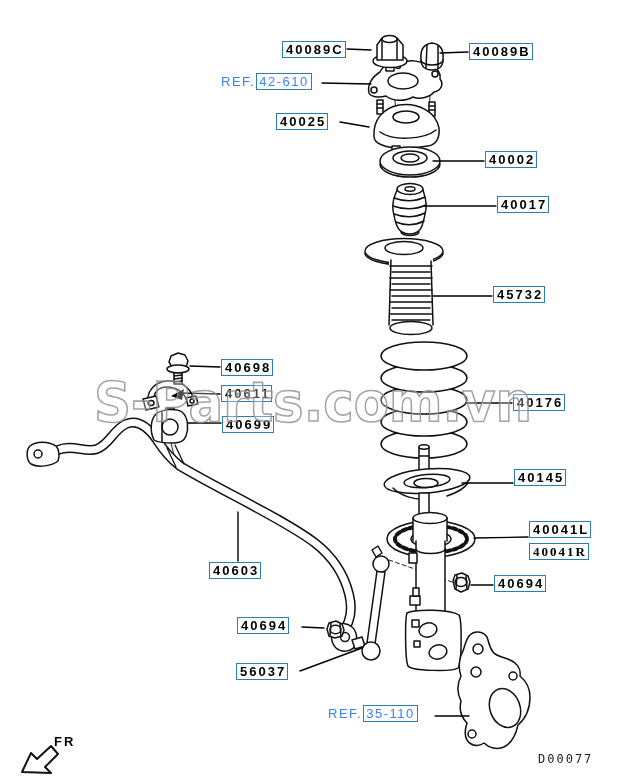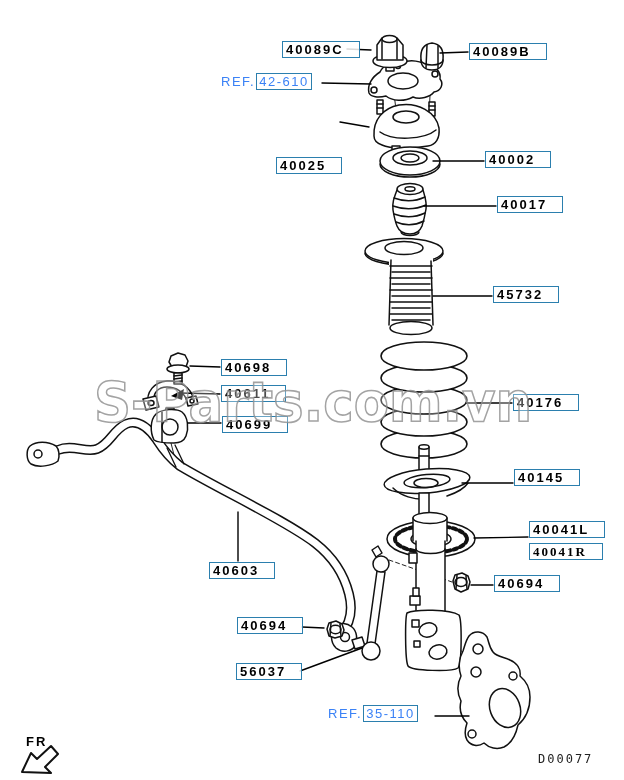--- a/index.html
+++ b/index.html
@@ -3,29 +3,29 @@
 <meta charset="utf-8">
 <style>
   html,body{margin:0;padding:0;background:#fff;}
   .stage{position:relative;width:624px;height:780px;background:#ffffff;overflow:hidden;
          font-family:"Liberation Sans",sans-serif;}
   .artsvg{position:absolute;left:0;top:0;z-index:1;}
   .wmsvg{position:absolute;left:0;top:0;z-index:6;pointer-events:none;}
   .plabel{position:absolute;z-index:4;display:inline-block;
           font:700 13px "Liberation Sans",sans-serif;letter-spacing:2px;color:#000;
           border:1px solid #2b7fae;background:rgba(255,255,255,.85);
-          padding:0 15px 0 3px;height:15px;line-height:15px;white-space:nowrap;}
+          padding:0 1px 0 3px;height:15px;line-height:15px;white-space:nowrap;}
   .reflabel{position:absolute;z-index:4;display:flex;align-items:center;white-space:nowrap;
             font:400 13px "Liberation Sans",sans-serif;letter-spacing:1.5px;color:#3b82f6;}
   .reflabel .refbox{font-weight:400;border:1px solid #2b7fae;background:rgba(255,255,255,.85);
             padding:0 2px;height:15px;line-height:15px;margin-left:1px;}
   .codetext{position:absolute;z-index:4;font:400 12px "DejaVu Sans Mono",monospace;
             letter-spacing:2px;color:#222;}
   .frtext{position:absolute;z-index:4;font:700 13px "Liberation Sans",sans-serif;
-          letter-spacing:2px;color:#000;}
+          letter-spacing:2px;color:#000;margin-left:28px;}
 </style>
 </head>
 <body>
 
 <div class="stage">
 
   <svg class="artsvg" width="624" height="780" viewBox="0 0 624 780" stroke-linecap="round" stroke-linejoin="round">
 
     <g stroke="#222" stroke-width="1" fill="none">
       <line x1="391" y1="67" x2="399" y2="136"></line>
@@ -253,21 +253,21 @@
   </svg>
 
   <div class="plabel" style="left:282px;top:41px;">40089C</div>
   <div class="plabel" style="left:469px;top:43px;">40089B</div>
 
   <div class="reflabel" style="left:221px;top:73px;">
     <span>REF.</span>
       <span class="refbox">42-610</span>
   </div>
 
-  <div class="plabel" style="left:276px;top:113px;margin-top:44px;">40025</div>
+  <div class="plabel" style="left:276px;top:113px;">40025</div>
   <div class="plabel" style="left:485px;top:151px;">40002</div>
   <div class="plabel" style="left:497px;top:196px;">40017</div>
   <div class="plabel" style="left:493px;top:286px;">45732</div>
   <div class="plabel" style="left:221px;top:359px;">40698</div>
   <div class="plabel" style="left:221px;top:385px;text-align:center;">40611</div>
   <div class="plabel" style="left:222px;top:416px;">40699</div>
   <div class="plabel" style="left:513px;top:394px;">40176</div>
   <div class="plabel" style="left:514px;top:469px;">40145</div>
   <div class="plabel" style="left:529px;top:521px;">40041L</div>
   <div class="plabel" style="left:529px;top:543px;font-family:Liberation Serif, serif;">40041R</div>

